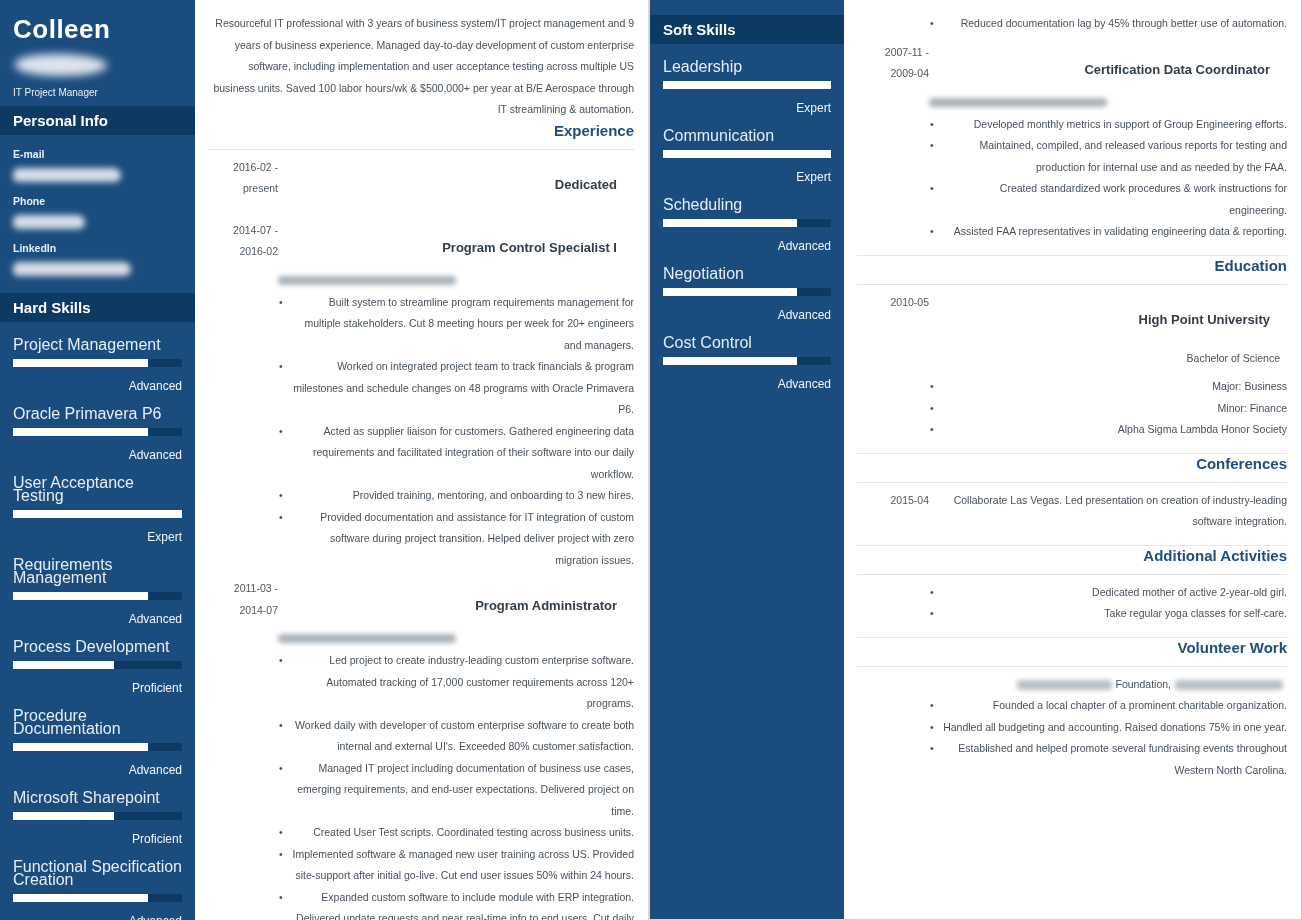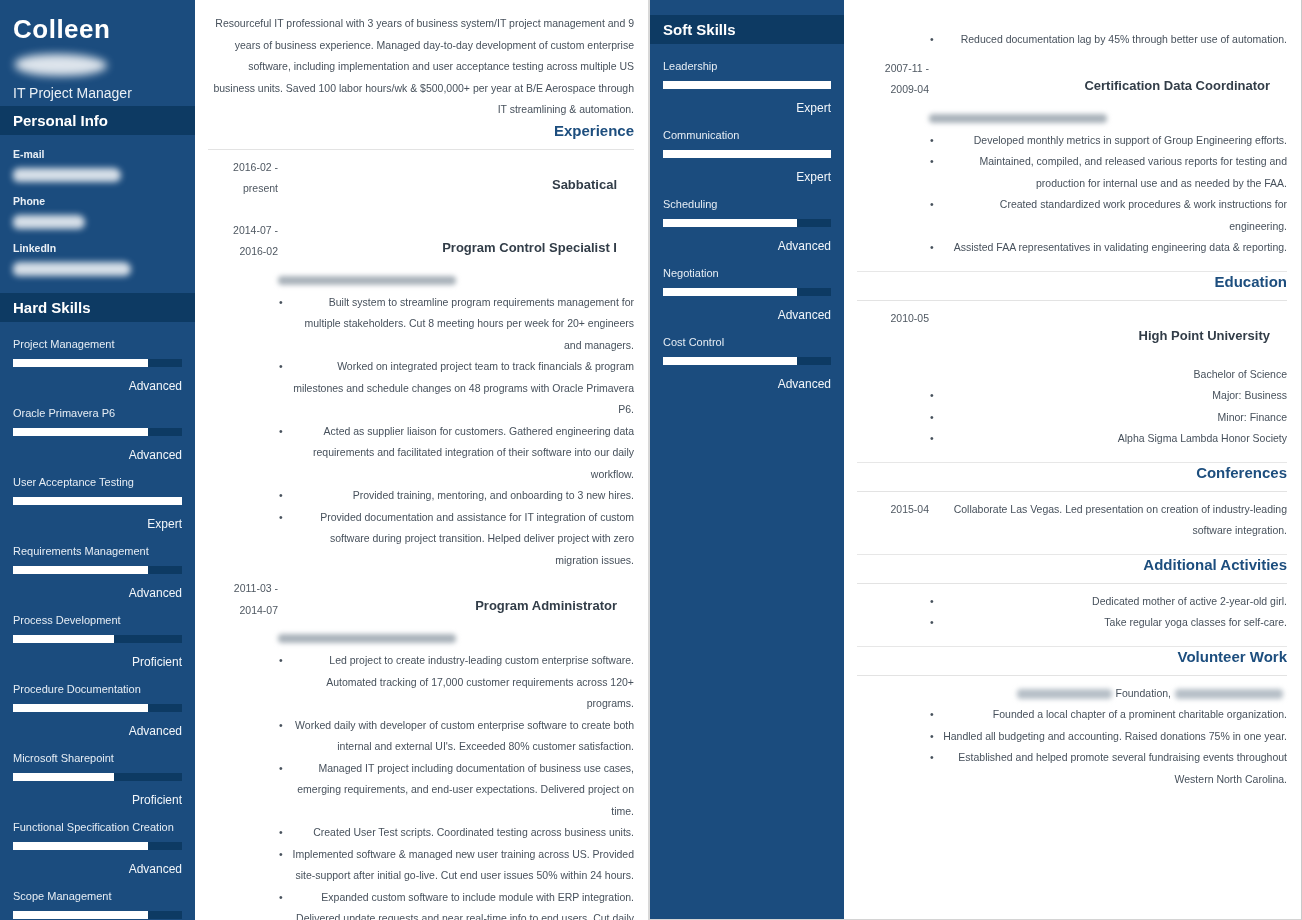--- a/index.html
+++ b/index.html
@@ -23,36 +23,36 @@
     padding:6px 13px; line-height:17px;
   }
   .id-block { padding:14px 11px 4px 13px; }
   .first-name { font-size:26px; font-weight:bold; letter-spacing:.5px; line-height:30px; }
   .name-redact {
     width:92px; height:22px; margin:10px 0 8px 2px;
     background:rgba(255,255,255,.85);
     border-radius:45% 55% 50% 50%;
     filter:blur(4px);
   }
-  .job-title { font-size:14px; color:#eaf0f6; line-height:18px; margin-top:4px; }
+  .job-title { font-size:10px; color:#eaf0f6; line-height:18px; margin-top:4px; }
 
   .fields { padding:13px 13px 4px 13px; }
   .field { margin-bottom:13px; }
   .field-label { font-size:10.5px; font-weight:bold; color:#e9eff5; }
   .field-redact {
     height:14px; margin-top:8px;
     background:rgba(255,255,255,.82);
     border-radius:7px 9px 8px 6px;
     filter:blur(3px);
   }
   .w70 { width:72px; } .w105 { width:108px; } .w115 { width:118px; }
 
   .skills { padding:16px 13px 0 13px; }
   .skill { margin-bottom:13px; }
-  .skill-name { font-size:11px; color:#e6edf4; margin-bottom:8px; line-height:13px; }
+  .skill-name { font-size:16px; color:#e6edf4; margin-bottom:8px; line-height:13px; }
   .skill-bar { height:8px; background:#0d3a63; }
   .skill-fill { height:100%; background:#ffffff; }
   .skill-level { text-align:right; font-size:12px; color:#f2f6fa; margin-top:12px; line-height:15px; }
   .band-gap-top { margin-top:15px; }
 
   
   .content {
     flex:1; padding:13px 14px 0 13px;
     color:#47515c; font-size:10.5px; line-height:21.5px;text-align:right;
   }
@@ -81,21 +81,21 @@
     display:inline-block; vertical-align:middle;
     height:10px; background:#b6bfc7; border-radius:4px;
     filter:blur(2.5px); margin:0 4px;
   }
   .w120 { width:120px; } .w95 { width:95px; } .w108 { width:108px; }
 
   ul.bullets { margin:0; padding:0; list-style:none; }
   ul.bullets li { position:relative; padding-left:13px; }
   ul.bullets li::before { content:"\2022"; position:absolute; left:1px; color:#47515c; }
   .desc { margin:0; }
-  .degree { margin:0; }
+  .degree { margin:7px; }
   .vol-intro { line-height:21.5px; }
 </style>
 </head>
 <body>
 
 <div class="page page1">
 
   <div class="sidebar">
     <div class="id-block">
       <div class="first-name">Colleen</div>
@@ -192,21 +192,21 @@
 
     <h2 class="section head-space">Experience</h2>
     <hr class="rule">
 
     <div class="entry">
       <div class="dates">
         <div>2016-02 -</div>
         <div>present</div>
       </div>
       <div class="entry-body">
-        <div class="entry-title">Sabbatical</div>
+        <div class="entry-title">Dedicated</div>
       </div>
     </div>
 
     <div class="entry">
       <div class="dates">
         <div>2014-07 -</div>
         <div>2016-02</div>
       </div>
       <div class="entry-body">
         <div class="entry-title">Program Control Specialist I</div>
@@ -281,21 +281,21 @@
         <div class="skill-bar">
             <div class="skill-fill" style="width: 80%;"></div>
           </div>
         <div class="skill-level">Advanced</div>
       </div>
     </div>
   </div>
 
   <div class="content">
 
-    <div class="entry" style="margin-top:16px;">
+    <div class="entry" style="margin-top:0;">
       <div class="dates"></div>
       <div class="entry-body">
         <ul class="bullets">
           <li>Reduced documentation lag by 45% through better use of automation.</li>
         </ul>
       </div>
     </div>
 
     <div class="entry">
       <div class="dates">

